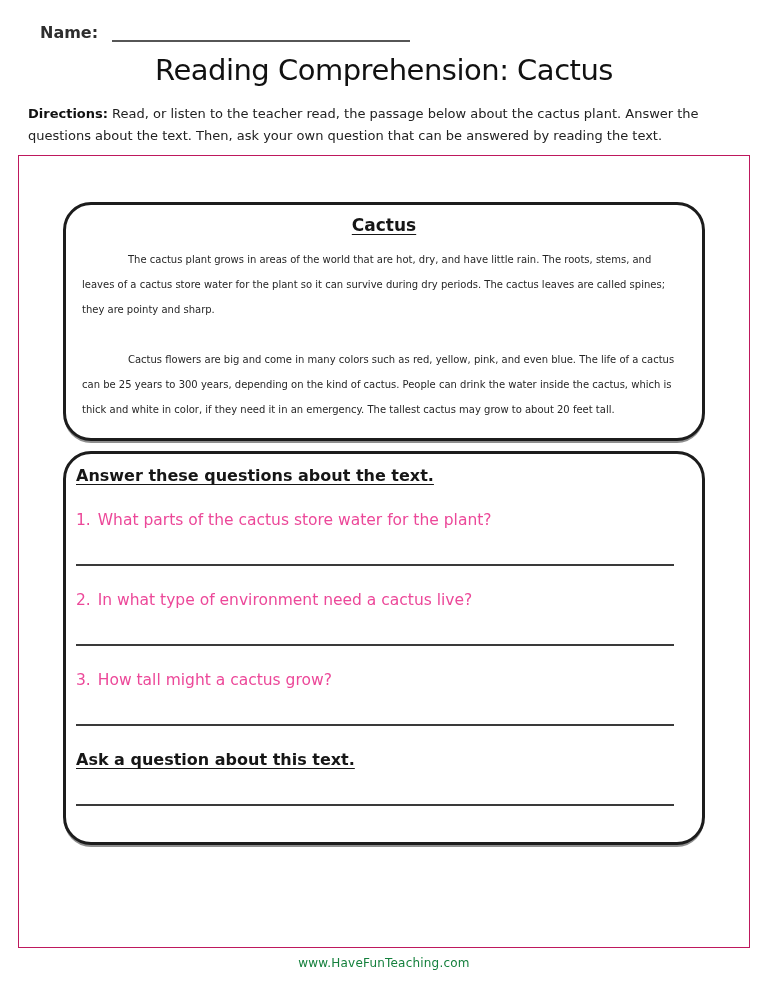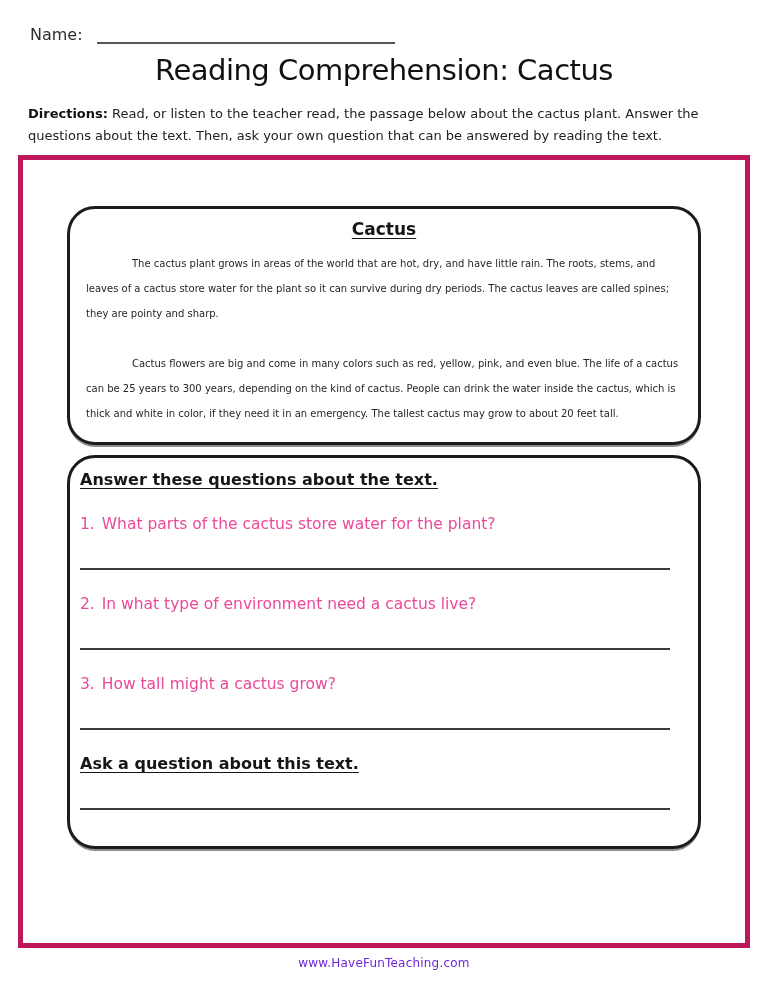--- a/index.html
+++ b/index.html
@@ -13,24 +13,25 @@
     height: 994px;
     background: #ffffff;
     font-family: "DejaVu Sans", "Liberation Sans", sans-serif;
     color: #2a2a2a;
     overflow: hidden;
     box-sizing: border-box;
     padding-top: 20px;
   }
   
   .name-row {
-    margin-left: 30px;
+    margin-left: 40px;
     height: 24px;
     display: flex;
-    align-items: flex-end;
+    align-items: center;
+    font-weight: bold;
   }
   .name-label {
     font-size: 16px;
     color: #2e2e2e;
   }
   .name-line {
     display: inline-block;
     width: 298px;
     margin-left: 14px;
     border-bottom: 2px solid #565656;
@@ -51,21 +52,21 @@
     margin: 16px 26px 0 28px;
     font-size: 13px;
     line-height: 21.5px;
     color: #222222;
   }
   .directions b { color: #111111; }
   
   .outer-box {
     margin: 9px 18px 0 18px;
     height: 793px;
-    border: 5px solid #be185d;
+    border: 1px solid #be185d;
     box-sizing: border-box;
     background: #ffffff;
   }
   
   .passage-box {
     margin: 46px 44px 0 44px;
     border: 3px solid #1c1c1c;
     border-radius: 28px;
     box-sizing: border-box;
     padding: 10px 16px 16px 16px;
@@ -123,21 +124,21 @@
     border-bottom: 2px solid #3a3a3a;
     height: 0;
     width: 99%;
   }
   .ask-heading { margin-top: 24px; }
   
   .footer {
     margin-top: 8px;
     text-align: center;
     font-size: 12px;
-    color: #6d28d9;
+    color: #15803d;
     letter-spacing: 0.2px;
   }
 </style>
 </head>
 <body>
 
 <div class="page">
 
   <div class="name-row">
     <span class="name-label">Name:</span>

